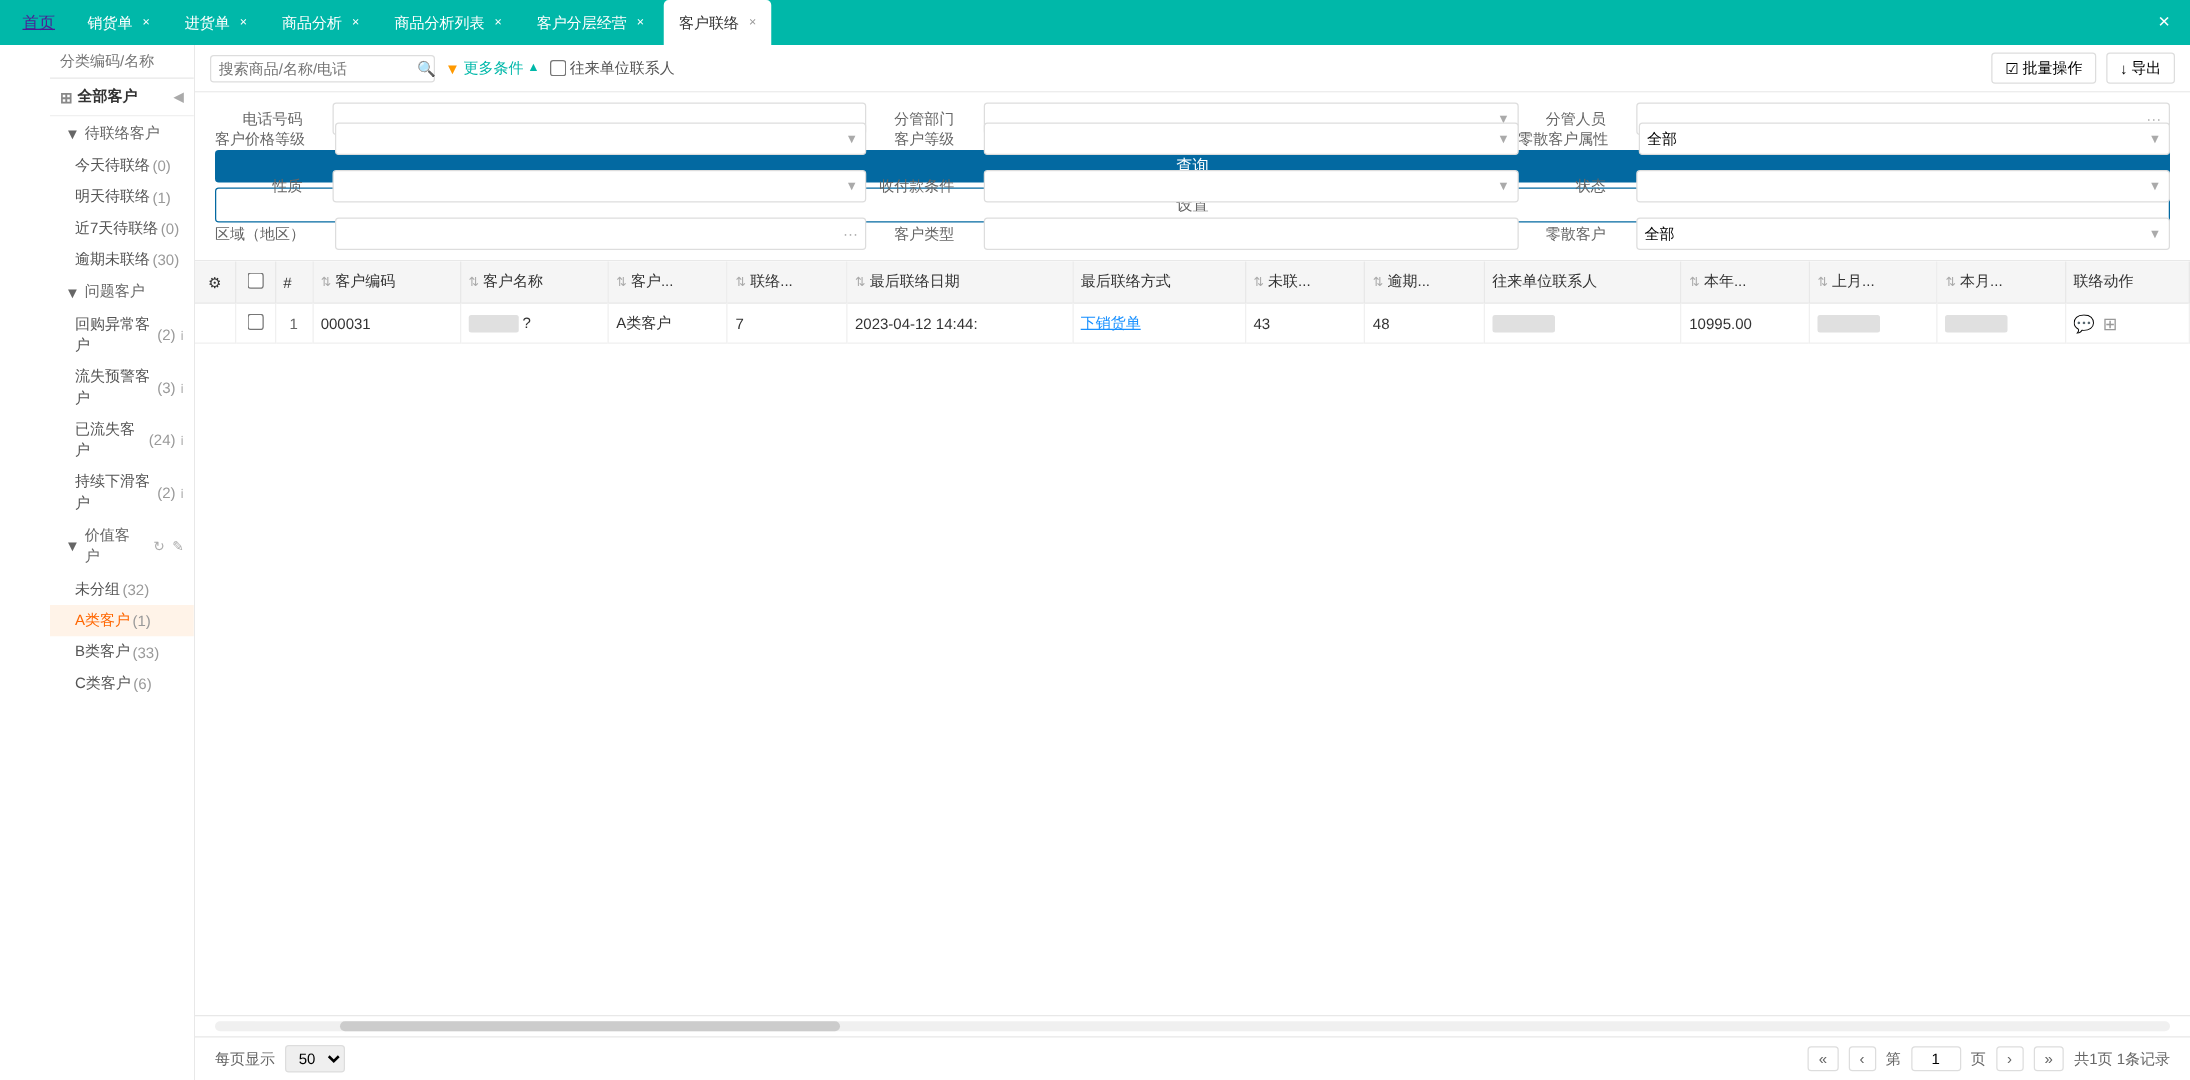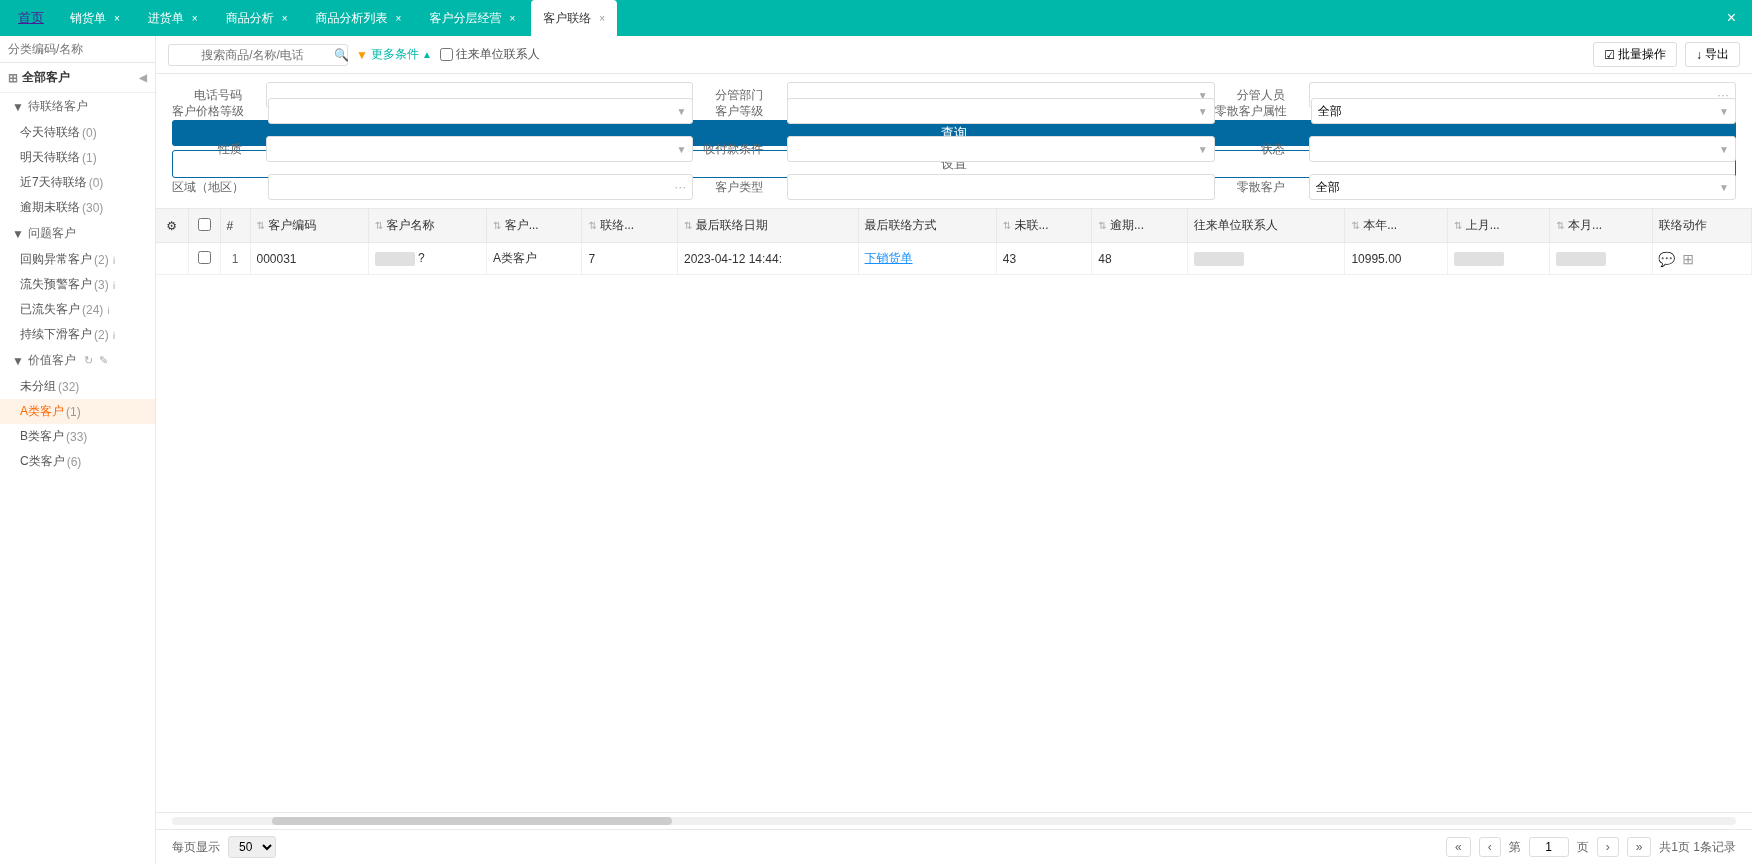--- a/index.html
+++ b/index.html
@@ -39,20 +39,21 @@
     }
 
     
     .sidebar {
       width: 156px;
       background: #fff;
       border-right: 1px solid #e8e8e8;
       display: flex;
       flex-direction: column;
       overflow-y: auto;
+      padding-left: 40px;
     }
     .sidebar-search {
       display: flex;
       align-items: center;
       padding: 6px 8px;
       border-bottom: 1px solid #e8e8e8;
       gap: 4px;
     }
     .sidebar-search input {
       flex: 1;
@@ -116,21 +117,21 @@
     }
     .filter-search {
       display: flex;
       align-items: center;
       border: 1px solid #ddd;
       border-radius: 3px;
       padding: 3px 6px;
       gap: 4px;
       width: 180px;
     }
-    .filter-search input { border: none; outline: none; font-size: 12px; flex: 1; text-align: center; }
+    .filter-search input { border: none; outline: none; font-size: 12px; flex: 1; }
     .filter-more {
       display: flex;
       align-items: center;
       gap: 3px;
       color: #00b8a9;
       cursor: pointer;
       font-size: 12px;
     }
     .filter-checkbox { display: flex; align-items: center; gap: 3px; color: #555; font-size: 12px; cursor: pointer; }
     .filter-bar .spacer { flex: 1; }

